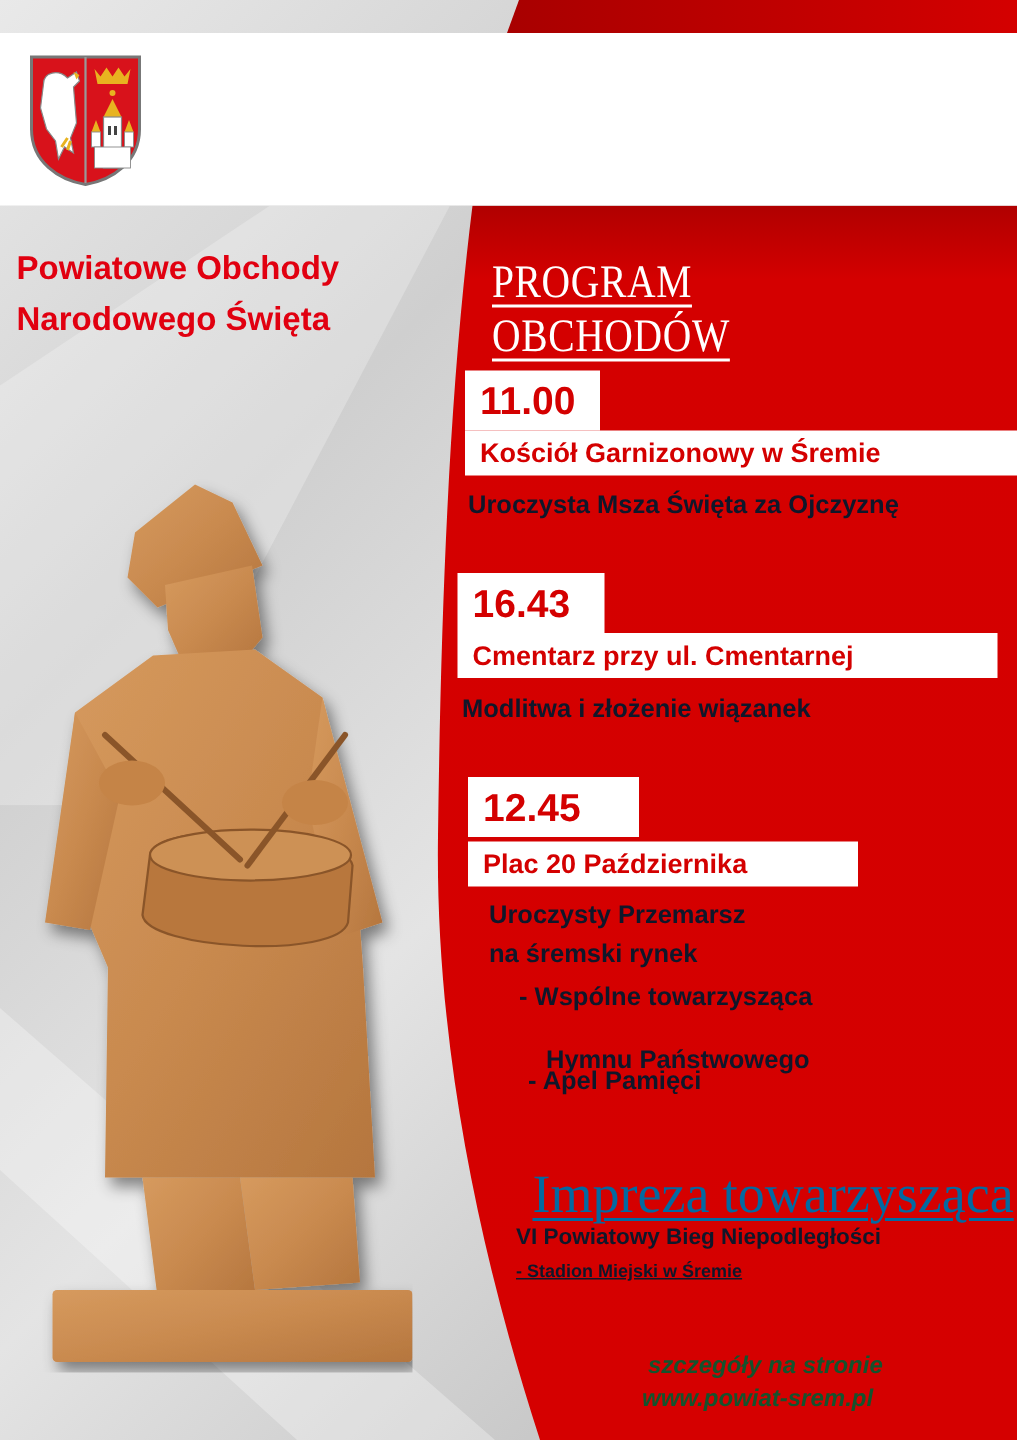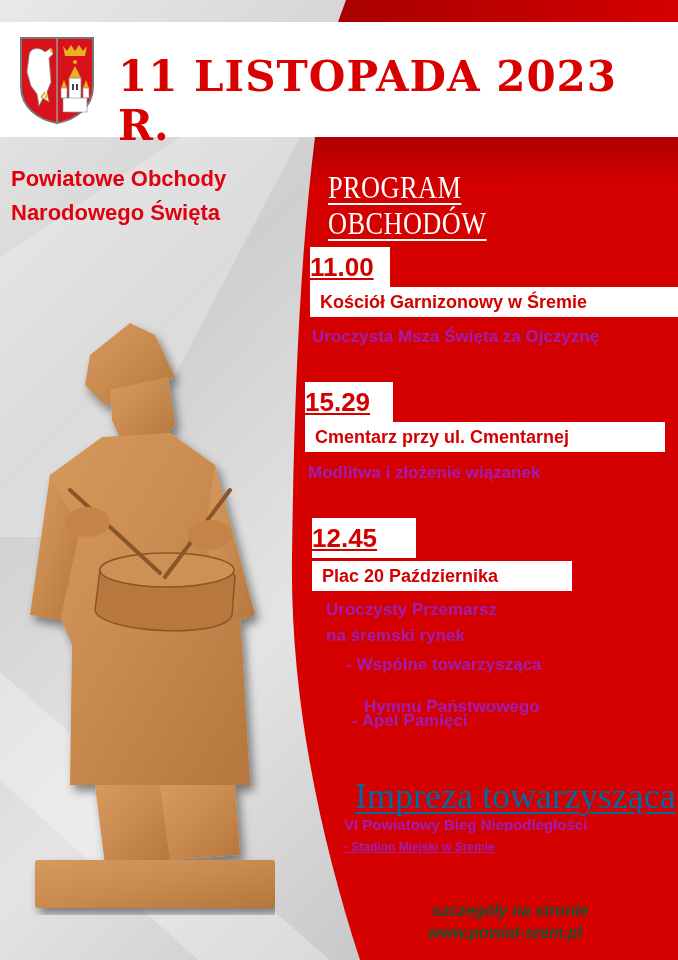--- a/index.html
+++ b/index.html
@@ -24,23 +24,23 @@
   .left-heading { position: absolute; left: 11px; top: 162px; width: 300px;
         font-family: "Liberation Sans", sans-serif; font-weight: bold; font-size: 22px;
         line-height: 34px; color: #e10010; }
   .statue { position: absolute; left: 10px; top: 315px; width: 265px; height: 600px; }
   .program-title { position: absolute; left: 328px; top: 170px;
         font-family: "Liberation Serif", serif; font-size: 31px; color: #fff;
         text-decoration: underline; text-underline-offset: 5px; text-decoration-thickness: 2px;
         transform: scaleX(0.85); transform-origin: left; letter-spacing: 0.5px; }
   .wbox { position: absolute; background: #fff; color: #d40000;
           font-family: "Liberation Sans", sans-serif; font-weight: bold; }
-  .time { font-size: 26px; padding-left: 0; line-height: 40px; text-decoration: underline; }
+  .time { font-size: 26px; padding-left: 10px; line-height: 40px; }
   .loc { font-size: 18px; padding-left: 10px; line-height: 30px; }
-  .wt { position: absolute; color: #a21caf; font-family: "Liberation Sans", sans-serif;
+  .wt { position: absolute; color: #0f172a; font-family: "Liberation Sans", sans-serif;
         font-weight: bold; font-size: 17px; white-space: nowrap; }
   .impreza { position: absolute; left: 355px; top: 775px; color: #0369a1;
         font-family: "Liberation Serif", serif; font-size: 36px;
         text-decoration: underline; text-underline-offset: 4px; text-decoration-thickness: 2px; }
   .footer { position: absolute; color: #14532d; font-family: "Liberation Sans", sans-serif;
             font-weight: bold; font-style: italic; font-size: 16px; white-space: nowrap; }
 </style>
 </head>
 <body>
 
@@ -63,21 +63,20 @@
     <path d="M50 42 L56 30 L62 42 Z" fill="#e8b320"></path>
     <path d="M42 52 L45 44 L48 52 Z M64 52 L67 44 L70 52 Z" fill="#e8b320"></path>
     <rect x="50" y="42" width="12" height="34" fill="#fff" stroke="#888" stroke-width="0.8"></rect>
     <rect x="42" y="52" width="6" height="10" fill="#fff" stroke="#888" stroke-width="0.6"></rect>
     <rect x="64" y="52" width="6" height="10" fill="#fff" stroke="#888" stroke-width="0.6"></rect>
     <rect x="44" y="62" width="24" height="14" fill="#fff" stroke="#888" stroke-width="0.6"></rect>
     <rect x="53" y="48" width="2" height="6" fill="#444"></rect>
     <rect x="57" y="48" width="2" height="6" fill="#444"></rect>
     <circle cx="56" cy="26" r="2" fill="#e8b320"></circle>
   </svg>
-  <div class="title" style="color:#d90000;-webkit-text-stroke:0;text-shadow:none;">11 LISTOPADA 2023 R.</div>
 </div>
 
 <div class="red-panel"></div>
 
 <div class="left-heading">
   <div>Powiatowe Obchody</div>
   <div>Narodowego Święta</div>
 </div>
 
 <svg class="statue" viewBox="0 0 265 600">
@@ -114,21 +113,21 @@
     <ellipse cx="200" cy="220" rx="22" ry="15"></ellipse>
   </g>
 </svg>
 
 <div class="program-title">PROGRAM OBCHODÓW</div>
 
 <div class="wbox time" style="left:310px;top:247px;width:80px;">11.00</div>
 <div class="wbox loc" style="left:310px;top:287px;width:362px;">Kościół Garnizonowy w Śremie</div>
 <div class="wt" style="left:312px;top:327px;">Uroczysta Msza Święta za Ojczyznę</div>
 
-<div class="wbox time" style="left:305px;top:382px;width:88px;">15.29</div>
+<div class="wbox time" style="left:305px;top:382px;width:88px;">16.43</div>
 <div class="wbox loc" style="left:305px;top:422px;width:350px;">Cmentarz przy ul. Cmentarnej</div>
 <div class="wt" style="left:308px;top:463px;">Modlitwa i złożenie wiązanek</div>
 
 <div class="wbox time" style="left:312px;top:518px;width:104px;">12.45</div>
 <div class="wbox loc" style="left:312px;top:561px;width:250px;">Plac 20 Października</div>
 <div class="wt" style="left:326px;top:600px;">Uroczysty Przemarsz</div>
 <div class="wt" style="left:326px;top:626px;">na śremski rynek</div>
 <div class="wt" style="left:346px;top:655px;">- Wspólne towarzysząca</div>
 <div class="wt" style="left:364px;top:684px;margin-top:13px;">Hymnu Państwowego</div>
 <div class="wt" style="left:352px;top:711px;">- Apel Pamięci</div>

